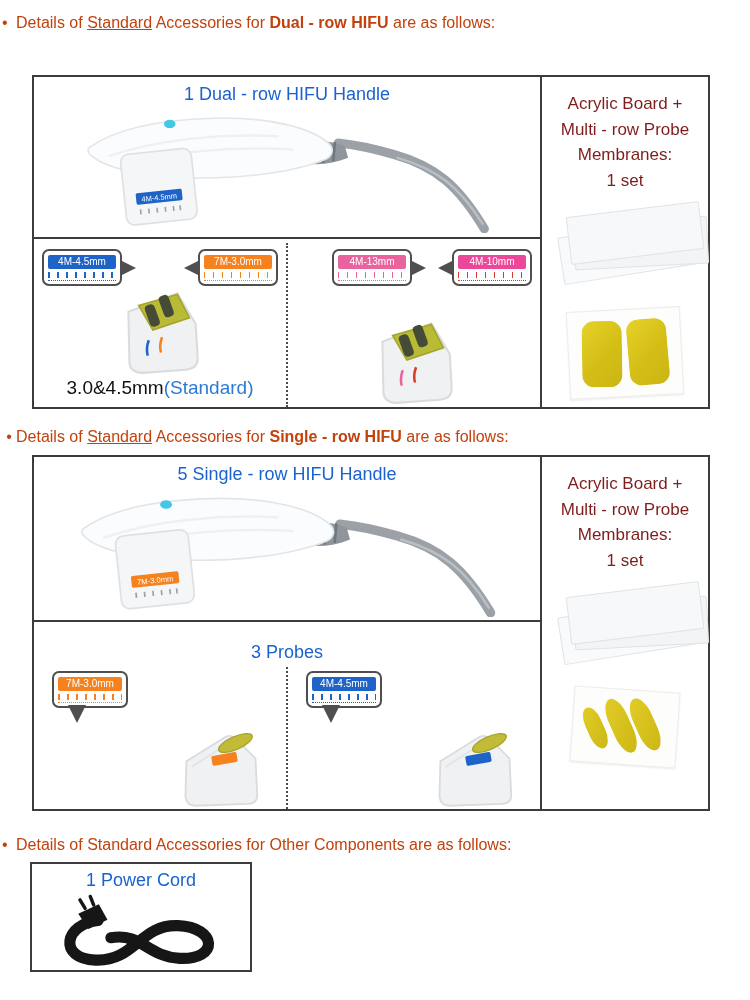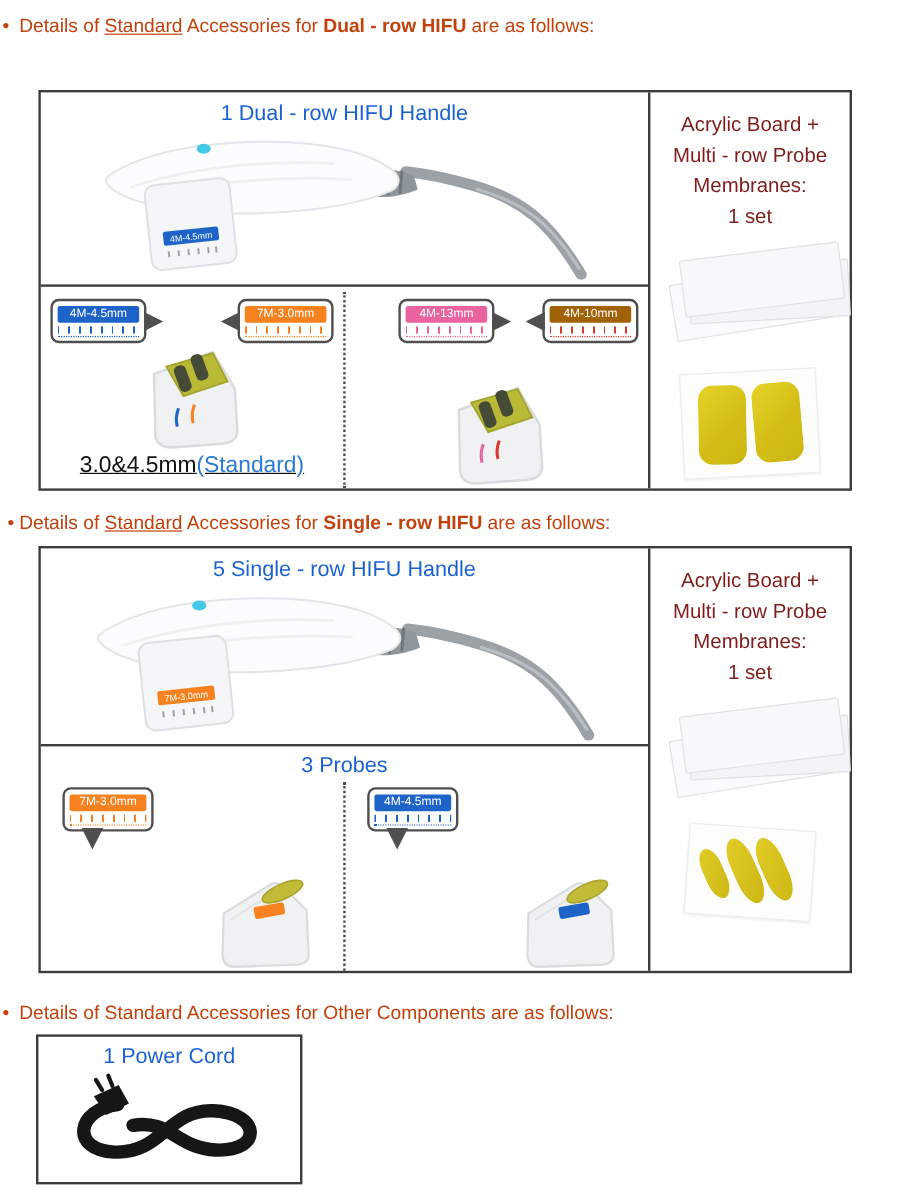--- a/index.html
+++ b/index.html
@@ -21,21 +21,21 @@
   .blue-title{color:#1b62d1;font-size:18px;text-align:center;margin-top:7px;font-weight:400;}
   .side-line{color:#7f1d1d;font-size:17px;line-height:1.5;}
 
   .handle-svg{display:block;width:496px;height:128px;margin:0 auto;}
   .handle-svg-sm{height:132px;}
 
   .probe-groups{flex:1;display:flex;margin-top:4px;}
   .probe-group{flex:1;display:flex;flex-direction:column;position:relative;box-sizing:border-box;}
   .probe-group + .probe-group{border-left:2px dotted #4a4a4a;}
   .probe-figure{flex:1;position:relative;}
-  .probe-caption{text-align:center;font-size:19px;padding-bottom:8px;white-space:nowrap;text-decoration:underline;}
+  .probe-caption{text-align:center;font-size:19px;padding-bottom:8px;white-space:nowrap;}
   .probe-caption .std{color:#2b7bd6;}
 
   .callout{position:absolute;width:80px;background:#fff;border:2px solid #4f4f4f;border-radius:7px;padding:4px 4px 3px 4px;box-sizing:border-box;z-index:3;}
   .co-label{color:#fff;font-size:10px;text-align:center;border-radius:2px;padding:1px 0 2px 0;font-weight:400;letter-spacing:0;}
   .co-ticks{height:8px;margin-top:3px;border-bottom:1px dotted currentColor;
     background-image:repeating-linear-gradient(to right, currentColor 0 1.5px, transparent 1.5px 9px);
     background-size:100% 6px;background-repeat:no-repeat;background-position:0 0;}
   .tail{position:absolute;width:0;height:0;}
   .tail-right{right:-16px;top:9px;border-top:8px solid transparent;border-bottom:8px solid transparent;border-left:16px solid #4f4f4f;}
   .tail-left{left:-16px;top:9px;border-top:8px solid transparent;border-bottom:8px solid transparent;border-right:16px solid #4f4f4f;}
@@ -126,21 +126,21 @@
         </div>
 
         <div class="probe-group">
           <div class="probe-figure">
             <div class="callout" style="left: 8px; top: 6px; color: rgb(233, 100, 159); margin-left: 36px;">
               <div class="co-label" style="background-color: rgb(233, 100, 159);">4M-13mm</div>
               <div class="co-ticks"></div>
               <div class="tail tail-right"></div>
             </div>
             <div class="callout" style="right: 8px; top: 6px; color: rgb(217, 58, 43);">
-              <div class="co-label" style="background-color: #a16207;">4M-10mm</div>
+              <div class="co-label" style="background-color: #ec4899;">4M-10mm</div>
               <div class="co-ticks"></div>
               <div class="tail tail-left"></div>
             </div>
             <svg class="probe-svg dual-probe-svg" viewBox="0 0 110 100">
               <path d="M24 34 L72 16 L90 46 L92 80 Q92 90 80 91 L38 94 Q26 94 25 84 Z" fill="#eff1f3" stroke="#d9dcdf" stroke-width="2"></path>
               <polygon points="34,28 72,17 84,40 48,52" fill="#b9ba35" stroke="#a3a42c" stroke-width="1.5"></polygon>
               <g transform="rotate(-20 55 35)" fill="#464b38">
                 <rect x="42" y="24" width="10" height="22" rx="4"></rect>
                 <rect x="58" y="20" width="10" height="22" rx="4"></rect>
               </g>
@@ -191,21 +191,21 @@
         <ellipse cx="108" cy="23" rx="7" ry="5" fill="#44c8e8"></ellipse>
         <g transform="rotate(-6 95 100)">
           <rect x="52" y="56" width="86" height="86" rx="10" fill="#f4f6f8" stroke="#dde1e5" stroke-width="2"></rect>
           <rect x="66" y="104" width="56" height="14" rx="2" style="fill: rgb(245, 130, 31);"></rect>
           <text x="94" y="115" text-anchor="middle" font-size="9" fill="#ffffff">7M-3.0mm</text>
           <path d="M70 124 v6 M80 124 v6 M90 124 v6 M100 124 v6 M110 124 v6 M118 124 v6" stroke="#9aa2aa" stroke-width="2" fill="none"></path>
         </g>
       </svg>
     </div>
     <div class="cell-probes">
-      <div class="blue-title" style="margin-top:5px;">3 Probes</div>
+      <div class="blue-title" style="margin-top:20px;">3 Probes</div>
       <div class="probe-groups">
 
 
         <div class="probe-group">
           <div class="probe-figure">
             <div class="callout" style="left: 18px; top: 4px; width: 76px; color: rgb(245, 130, 31);">
               <div class="co-label" style="background-color: rgb(245, 130, 31);">7M-3.0mm</div>
               <div class="co-ticks"></div>
               <div class="tail tail-down"></div>
             </div>
@@ -254,20 +254,20 @@
         <div class="mem-oval o3"></div>
       </div>
     </div>
   </div>
 </div>
 
 <div class="bullet-line" style="top:836px;">
   <span class="marker">•</span><span>Details of Standard Accessories for Other Components are as follows:</span>
 </div>
 
-<div class="cord-table" style="left:30px;top:862px;width:222px;height:125px;">
+<div class="cord-table" style="left:30px;top:862px;width:222px;height:110px;">
   <div class="blue-title" style="margin-top:6px;">1 Power Cord</div>
   <svg class="cord-svg" viewBox="0 0 210 100">
     <path d="M55 32 C16 36 8 76 52 78 C98 80 104 36 148 38 C194 40 196 78 150 76 C112 74 106 46 70 52" fill="none" stroke="#161616" stroke-width="13" stroke-linecap="round"></path>
     <path d="M32 24 L56 13 L66 31 L44 42 Z" fill="#161616"></path>
     <path d="M40 18 L34 8 M50 14 L46 4" stroke="#161616" stroke-width="4" stroke-linecap="round"></path>
   </svg>
 </div>
 
 </body></html>

